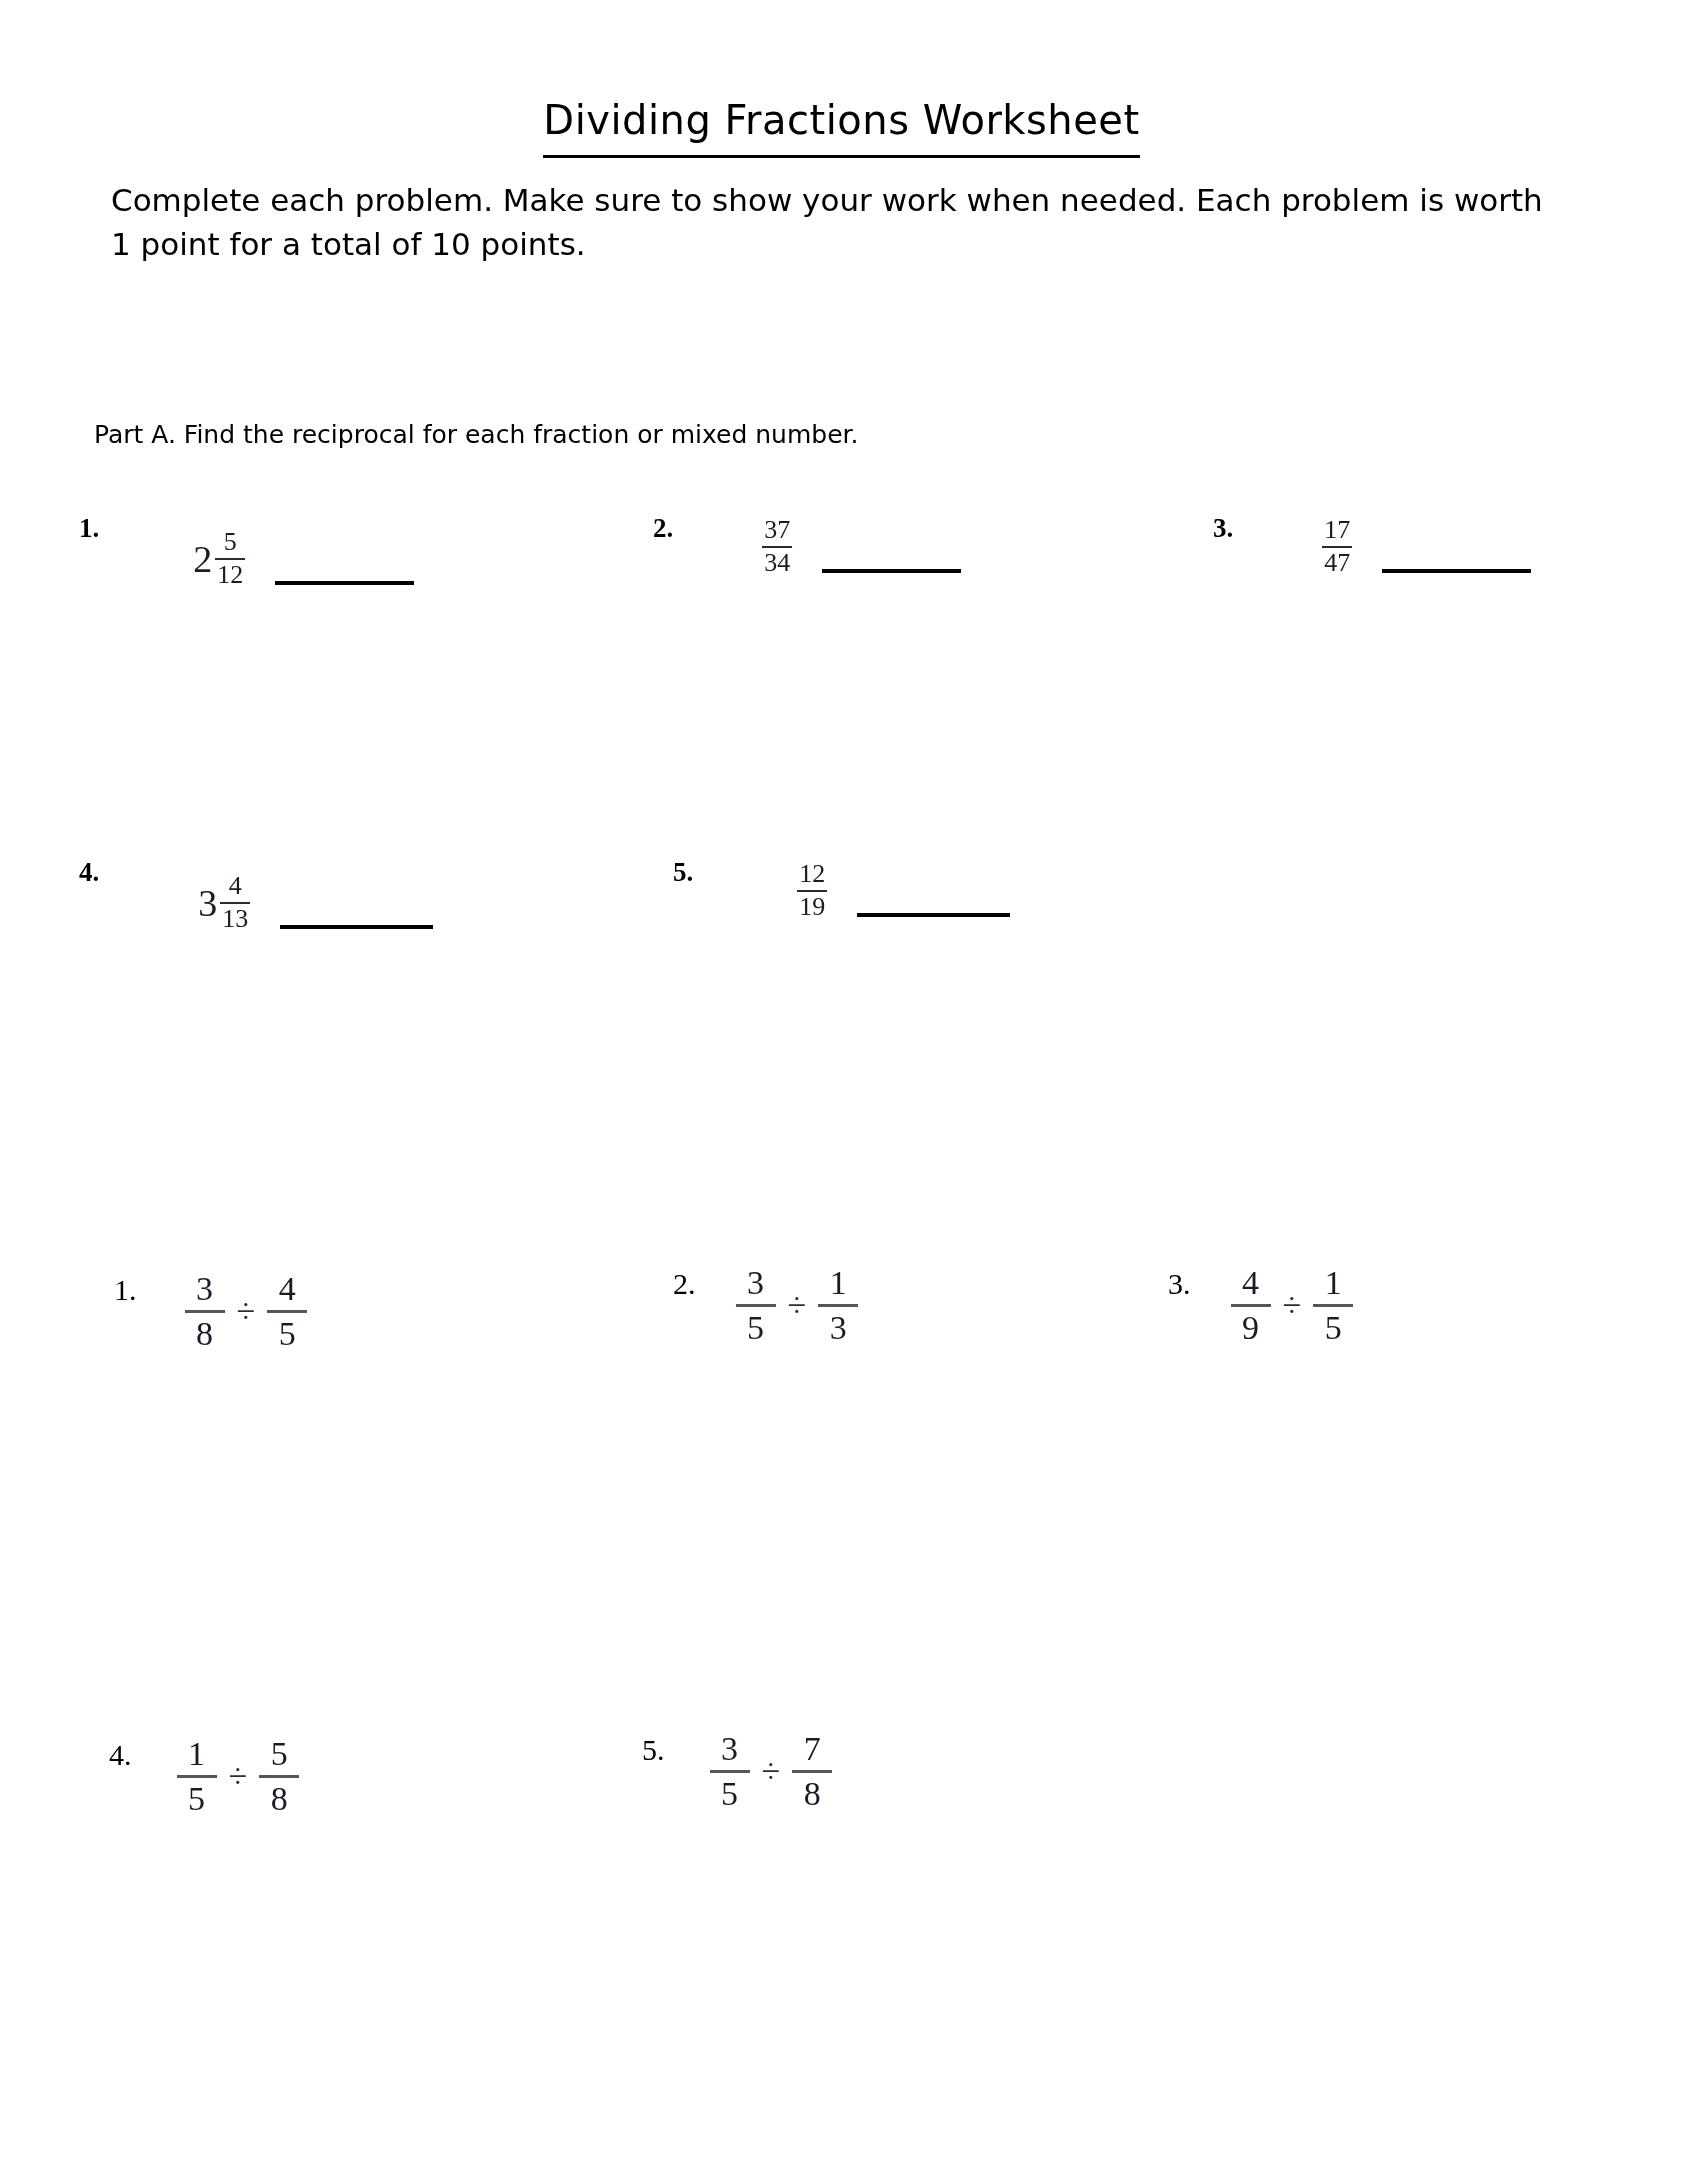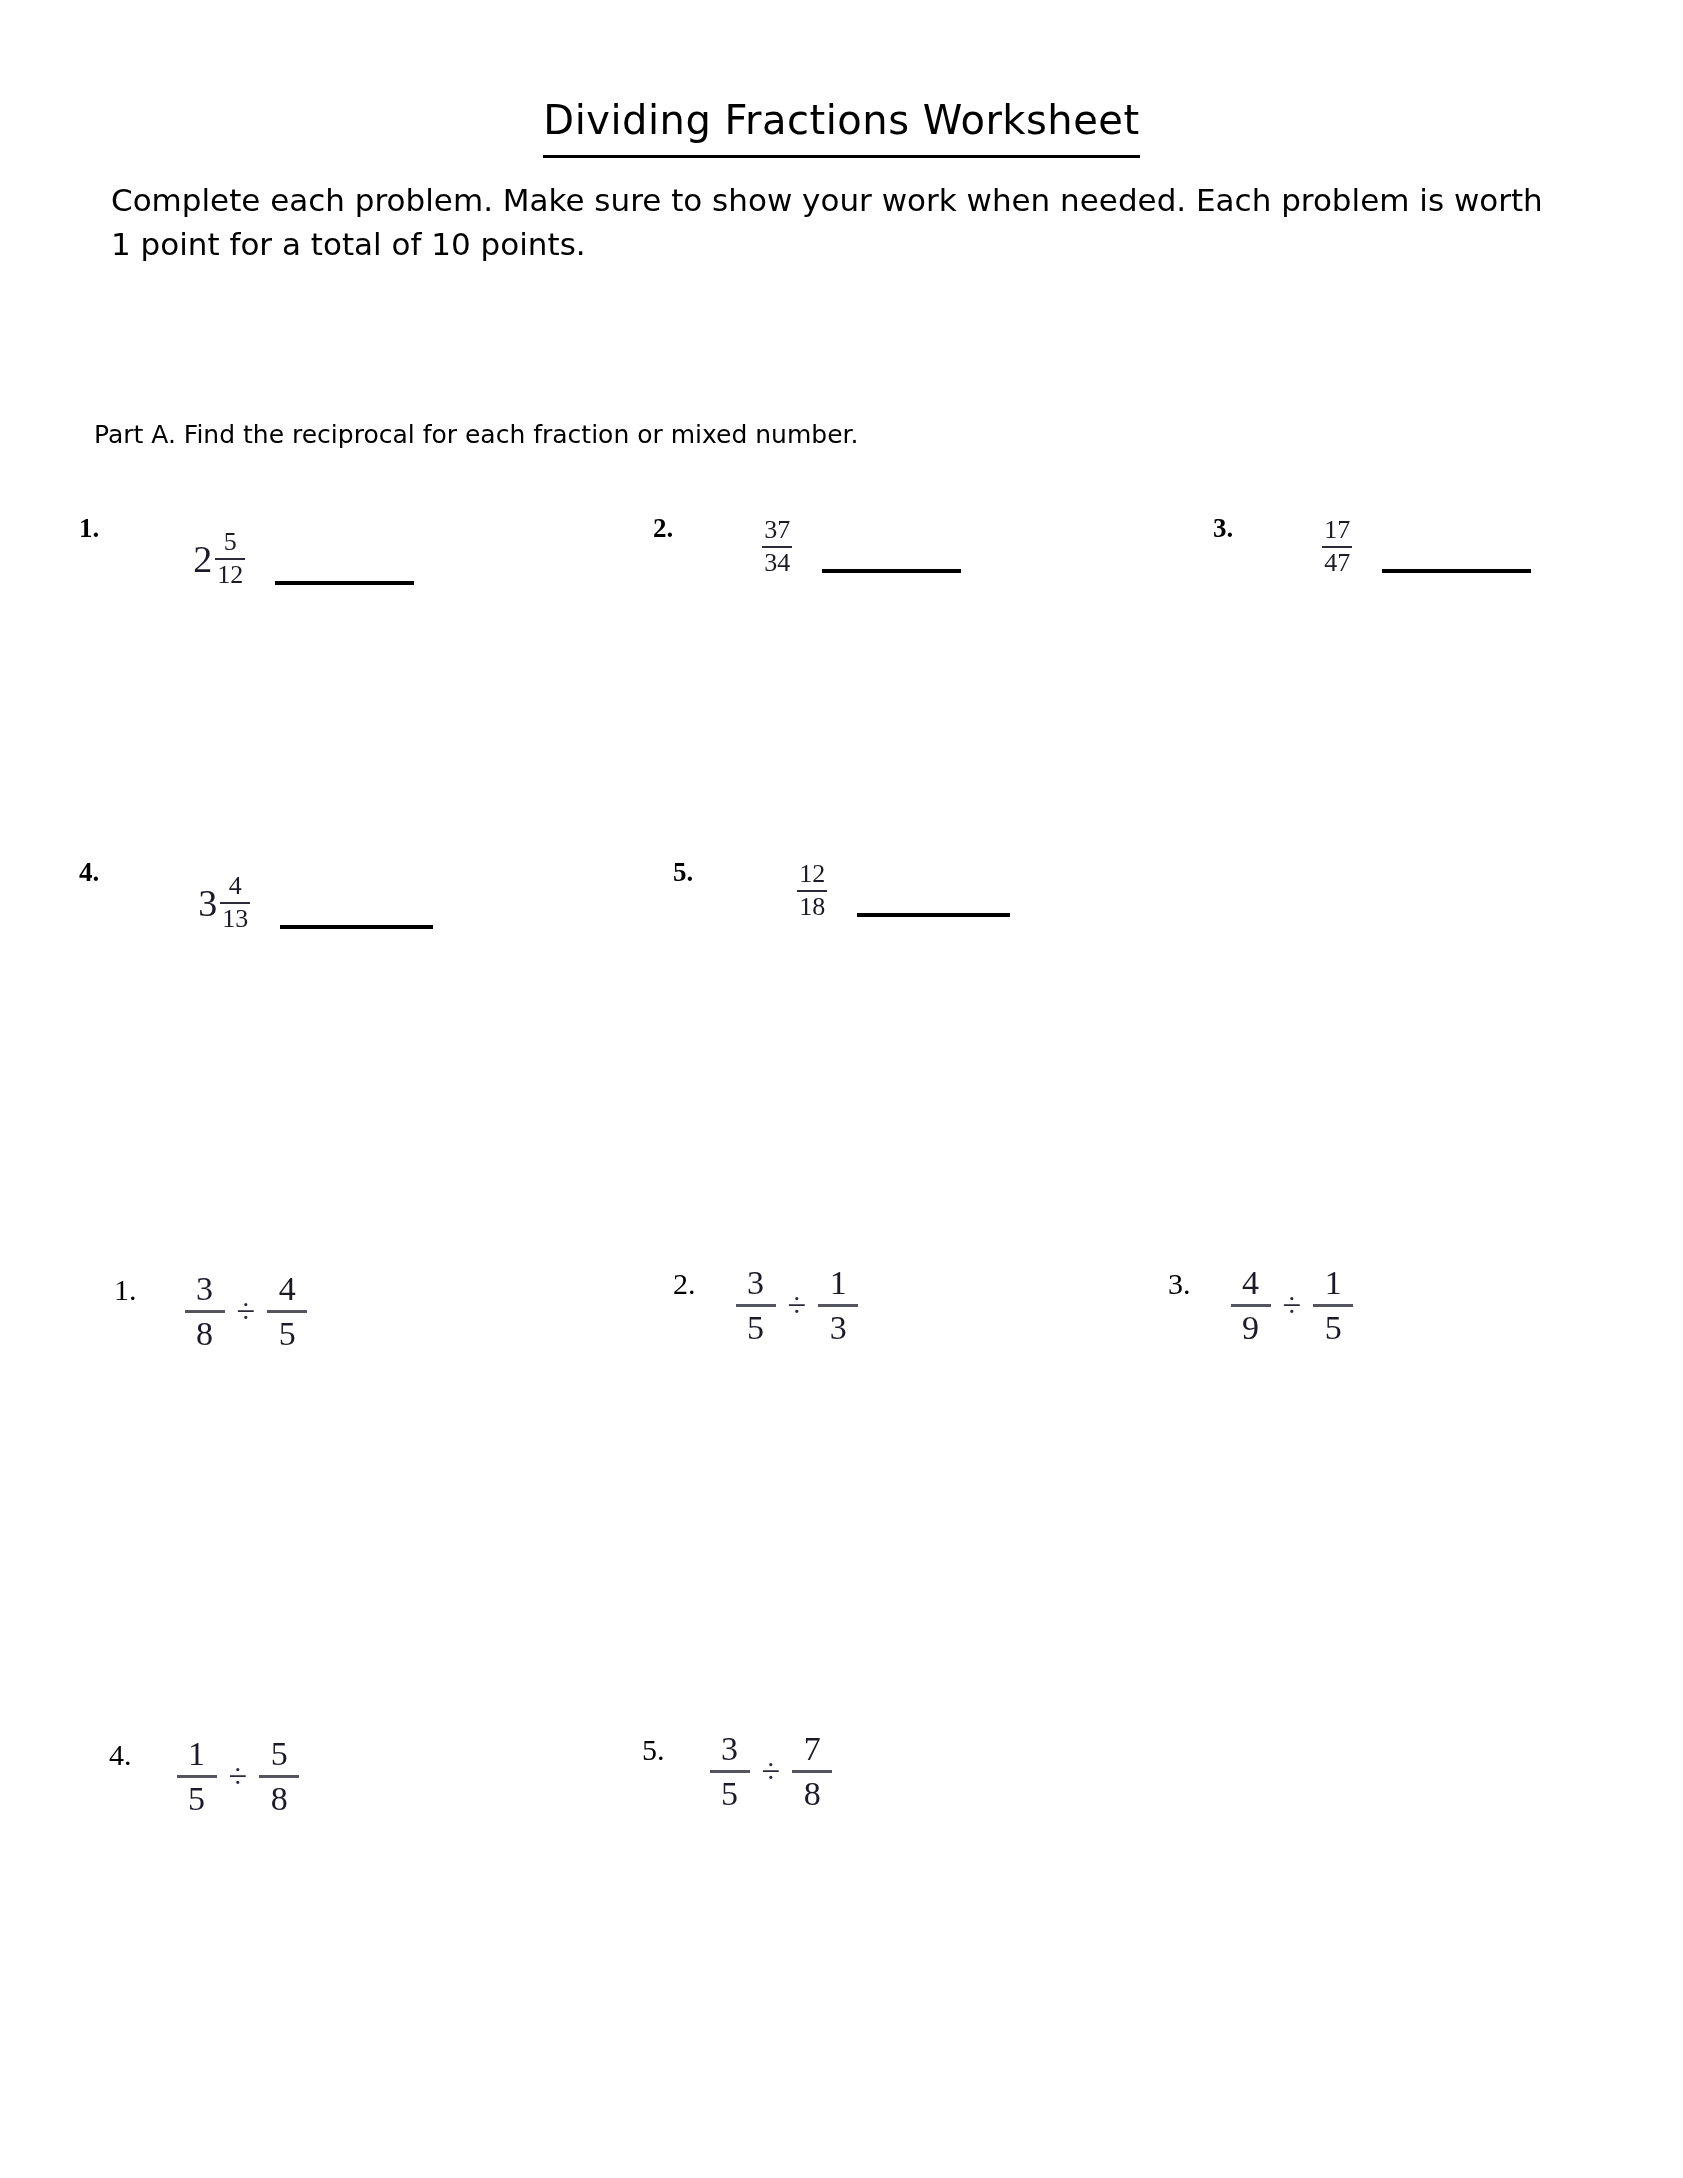--- a/index.html
+++ b/index.html
@@ -217,21 +217,21 @@
       </span>
       <span class="blank" style="width:153px; margin-left:30px; margin-bottom:3px;"></span>
     </div>
 
     <div class="prob" style="left:673px; top:859px;">
       <span class="num">5.</span>
       <span class="expr" style="margin-left:104px; margin-top:2px;">
         <span class="frac">
           <span class="top">12</span>
           <span class="bar"></span>
-          <span class="bot">18</span>
+          <span class="bot">19</span>
         </span>
       </span>
       <span class="blank" style="width:153px; margin-left:30px; margin-bottom:3px;"></span>
     </div>
 
   </div>
 
 
   <div class="row">
 

